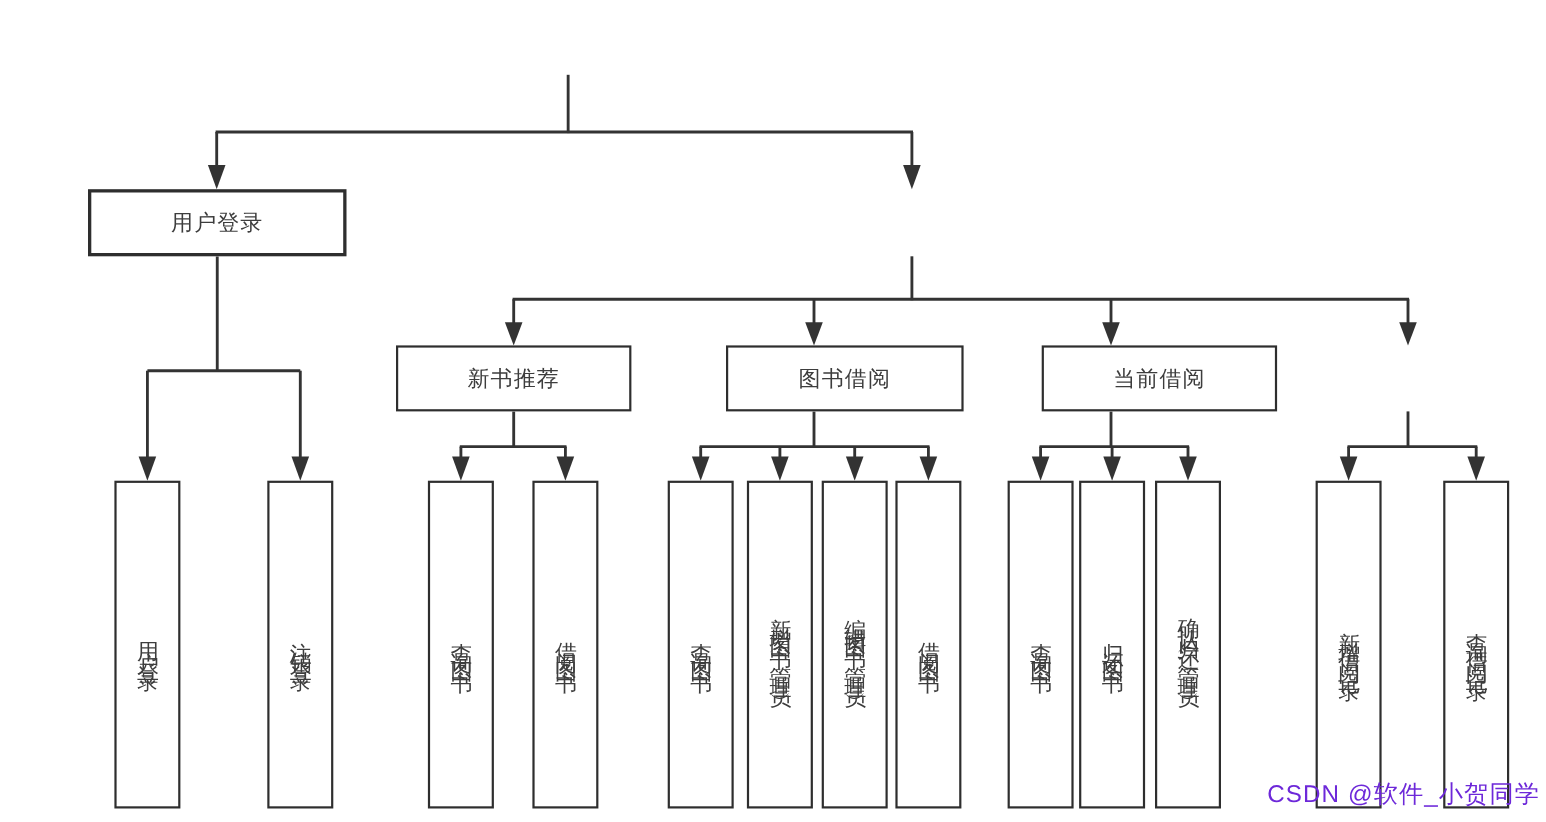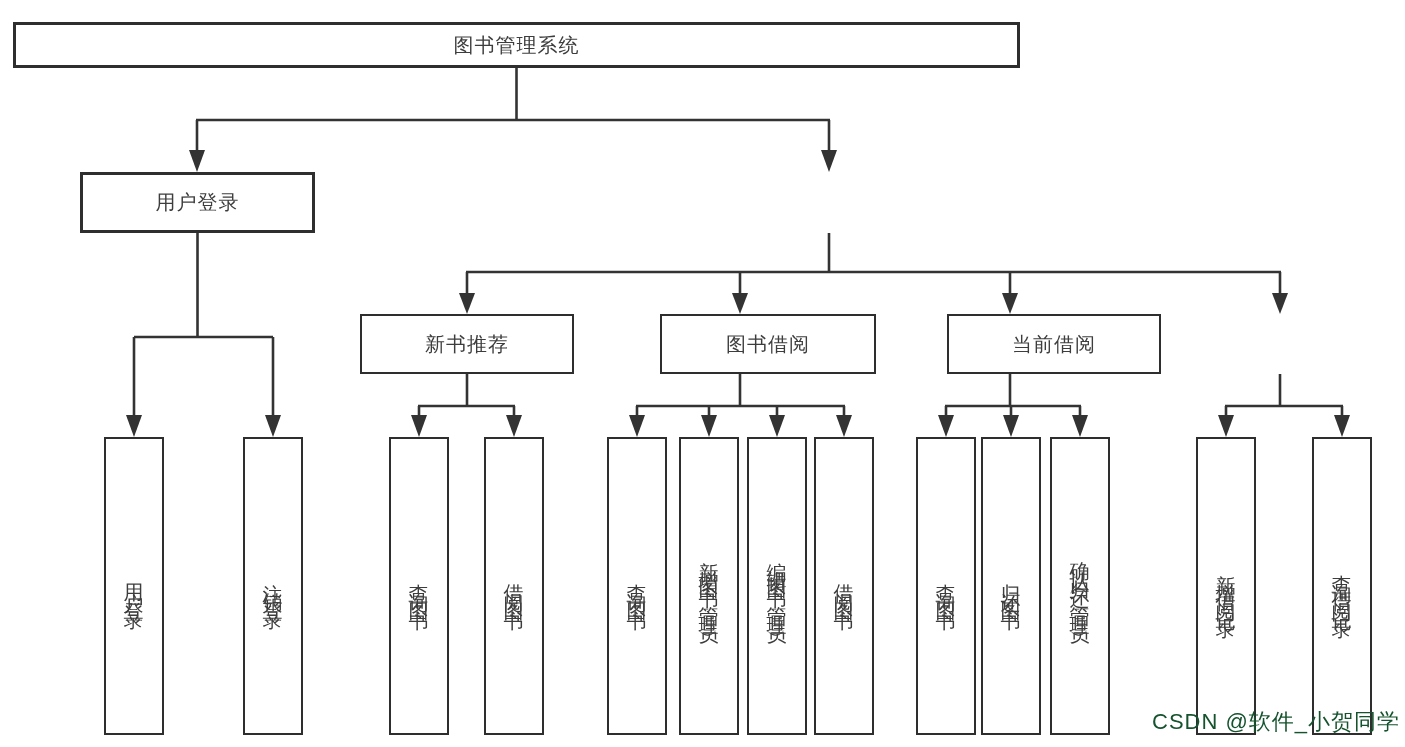--- a/index.html
+++ b/index.html
@@ -21,21 +21,21 @@
   .leaf .vtext {
     writing-mode:vertical-rl; text-orientation:mixed;
     font-size:20px; line-height:1; letter-spacing:9px;
     white-space:nowrap; color:#3d3d3d;
   }
   #connectors { position:absolute; left:0; top:0; z-index:1; }
   #connectors line     { stroke:#333333; stroke-width:2.6px; }
   #connectors polygon  { fill:#333333; }
   .watermark {
     position:absolute; left:1152px; top:707px; z-index:3;
-    font-size:22px; color:#14532d; letter-spacing:1px; white-space:nowrap;
+    font-size:22px; color:#6d28d9; letter-spacing:1px; white-space:nowrap;
   }
 </style>
 </head>
 <body>
 
 <div id="stage">
 
   <svg id="connectors" width="1405" height="747">
 
     <line x1="516.5" y1="68" x2="516.5" y2="121"></line>
@@ -91,23 +91,20 @@
     <polygon points="1072,415 1088,415 1080,437"></polygon>
 
     <line x1="1280" y1="374" x2="1280" y2="407"></line>
     <line x1="1225" y1="406" x2="1343" y2="406"></line>
     <line x1="1226" y1="406" x2="1226" y2="418"></line>
     <polygon points="1218,415 1234,415 1226,437"></polygon>
     <line x1="1342" y1="406" x2="1342" y2="418"></line>
     <polygon points="1334,415 1350,415 1342,437"></polygon>
   </svg>
 
-  <div class="node root" style="left:13px; top:22px; width:1007px; height:46px;">
-    <span>图书管理系统</span>
-  </div>
 
   <div class="node lvl2" style="left:80px; top:172px; width:235px; height:61px;">
     <span>用户登录</span>
   </div>
 
   <div class="node lvl3" style="left:360px; top:314px; width:214px; height:60px;">
     <span>新书推荐</span>
   </div>
   <div class="node lvl3" style="left:660px; top:314px; width:216px; height:60px;">
     <span>图书借阅</span>

